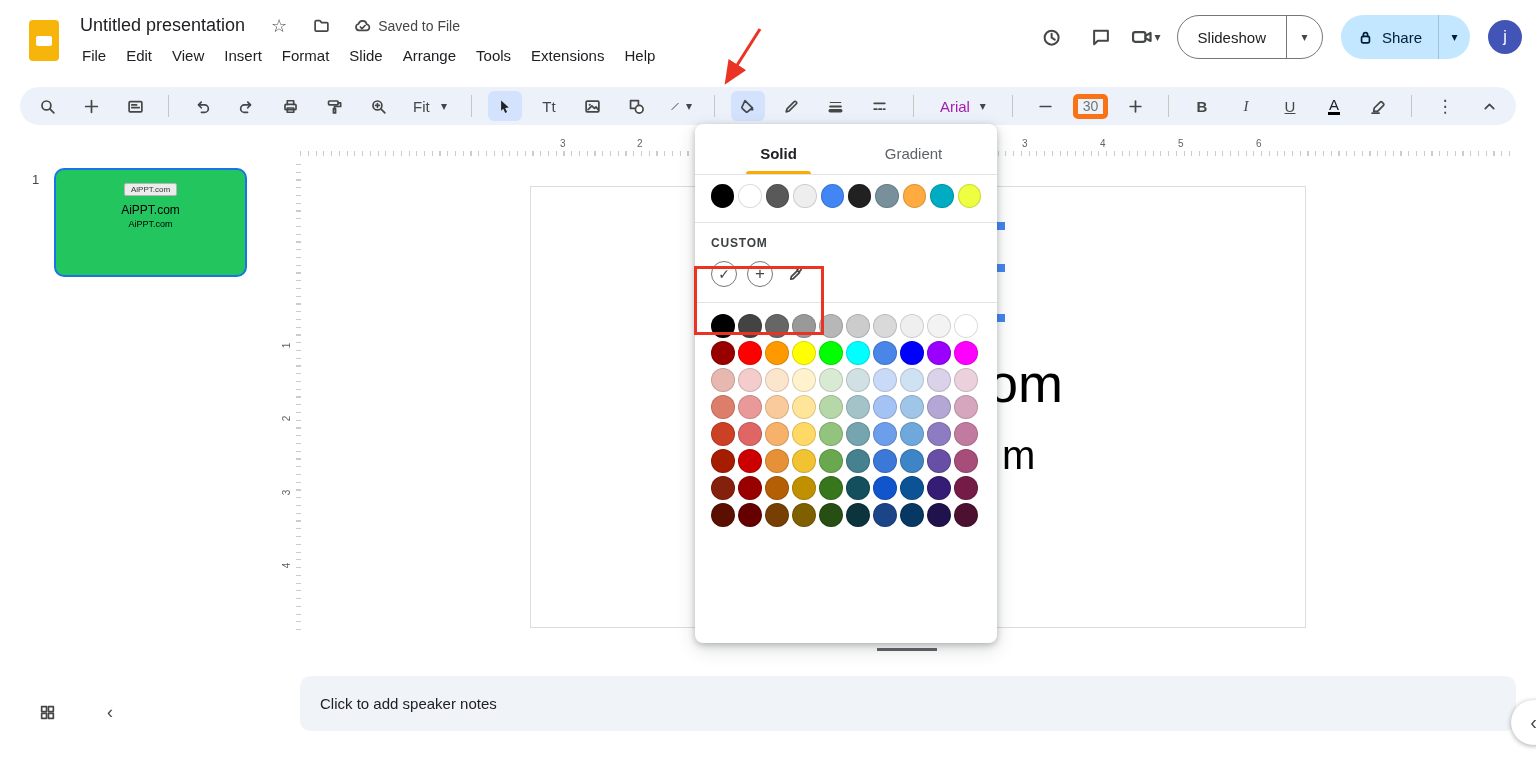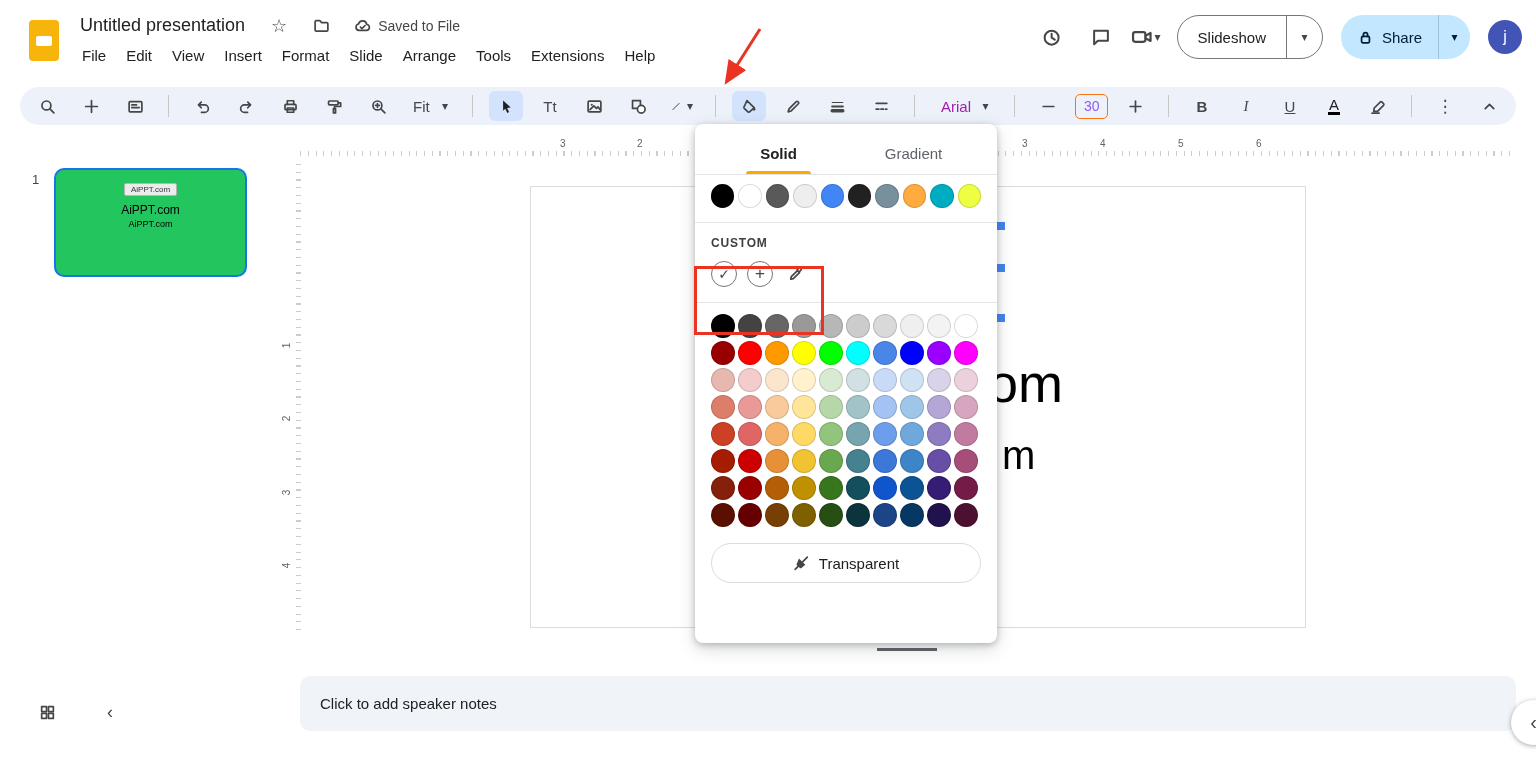--- a/index.html
+++ b/index.html
@@ -34,21 +34,21 @@
            display:flex;align-items:center;padding:0 10px;gap:10px}
   .tb-btn{min-width:34px;height:30px;padding:0 6px;display:flex;align-items:center;justify-content:center;gap:6px;border-radius:6px;cursor:pointer}
   .tb-btn.active{background:#d3e3fd}
   .tb-sep{width:1px;height:22px;background:#c4c7c5;margin:0 6px;flex:none}
   .ic{width:17px;height:17px;stroke:#444746;fill:none;stroke-width:1.6;stroke-linecap:round;stroke-linejoin:round}
   .tb-txt{font-size:15px;color:#444746}
   .b-glyph{font-weight:bold}
   .i-glyph{font-style:italic;font-family:"Liberation Serif",serif;padding:0 3px}
   .u-glyph{text-decoration:underline}
   .txtA{font-size:15px;color:#202124;border-bottom:3px solid #000;line-height:15px;padding:0 1px}
-  .fontsize-box{width:56px;height:25px;border:1px solid #f97316;border-radius:5px;display:flex;align-items:center;justify-content:center;font-size:14px;color:#8b5cf6;cursor:text}
+  .fontsize-box{width:56px;height:25px;border:5px solid #f97316;border-radius:5px;display:flex;align-items:center;justify-content:center;font-size:14px;color:#737373;cursor:text}
   .dd{display:flex;align-items:center;justify-content:space-between;cursor:pointer}
   .dd-fit{width:78px;padding:0 8px}
   .dd-font{width:104px;padding:0 10px}
   .collapse{margin-left:auto}
 
   
   .slide-number{position:absolute;left:32px;top:172px;font-size:13px;color:#444746}
   .thumb{position:absolute;left:54px;top:168px;width:193px;height:109px;background:#22c55e;border:2px solid #1a73e8;border-radius:10px;cursor:pointer;text-align:center}
   .thumb-badge{display:inline-block;margin-top:13px;font-size:8px;color:#333;background:#ececec;border:1px solid #b5b5b5;border-radius:2px;padding:1px 6px}
   .thumb-title{font-size:12px;margin-top:7px;color:#000}
@@ -483,27 +483,20 @@
       <div class="swatch" style="background:#660000"></div>
       <div class="swatch" style="background:#783f04"></div>
       <div class="swatch" style="background:#7f6000"></div>
       <div class="swatch" style="background:#274e13"></div>
       <div class="swatch" style="background:#0c343d"></div>
       <div class="swatch" style="background:#1c4587"></div>
       <div class="swatch" style="background:#073763"></div>
       <div class="swatch" style="background:#20124d"></div>
       <div class="swatch" style="background:#4c1130"></div>
     </div>
-  <button class="transparent-btn">
-    <svg class="ic" viewBox="0 0 16 16">
-      <path d="M5.6 3.4 L11.6 9.2 L8 12.2 a1.2 1.2 0 0 1-1.7-.1 L3.6 9.7 a1.2 1.2 0 0 1 .1-1.7 Z" fill="#444746" stroke="none"></path>
-      <line x1="2" y1="13.5" x2="13.5" y2="2"></line>
-    </svg>
-    <span>Transparent</span>
-  </button>
 </div>
 
 <div class="notes">
   <span>Click to add speaker notes</span>
 </div>
 <div class="ft-btn grid-btn">
   <svg class="ic" viewBox="0 0 16 16">
       <rect x="2.5" y="2.5" width="4.6" height="4.6"></rect>
       <rect x="8.9" y="2.5" width="4.6" height="4.6"></rect>
       <rect x="2.5" y="8.9" width="4.6" height="4.6"></rect>

